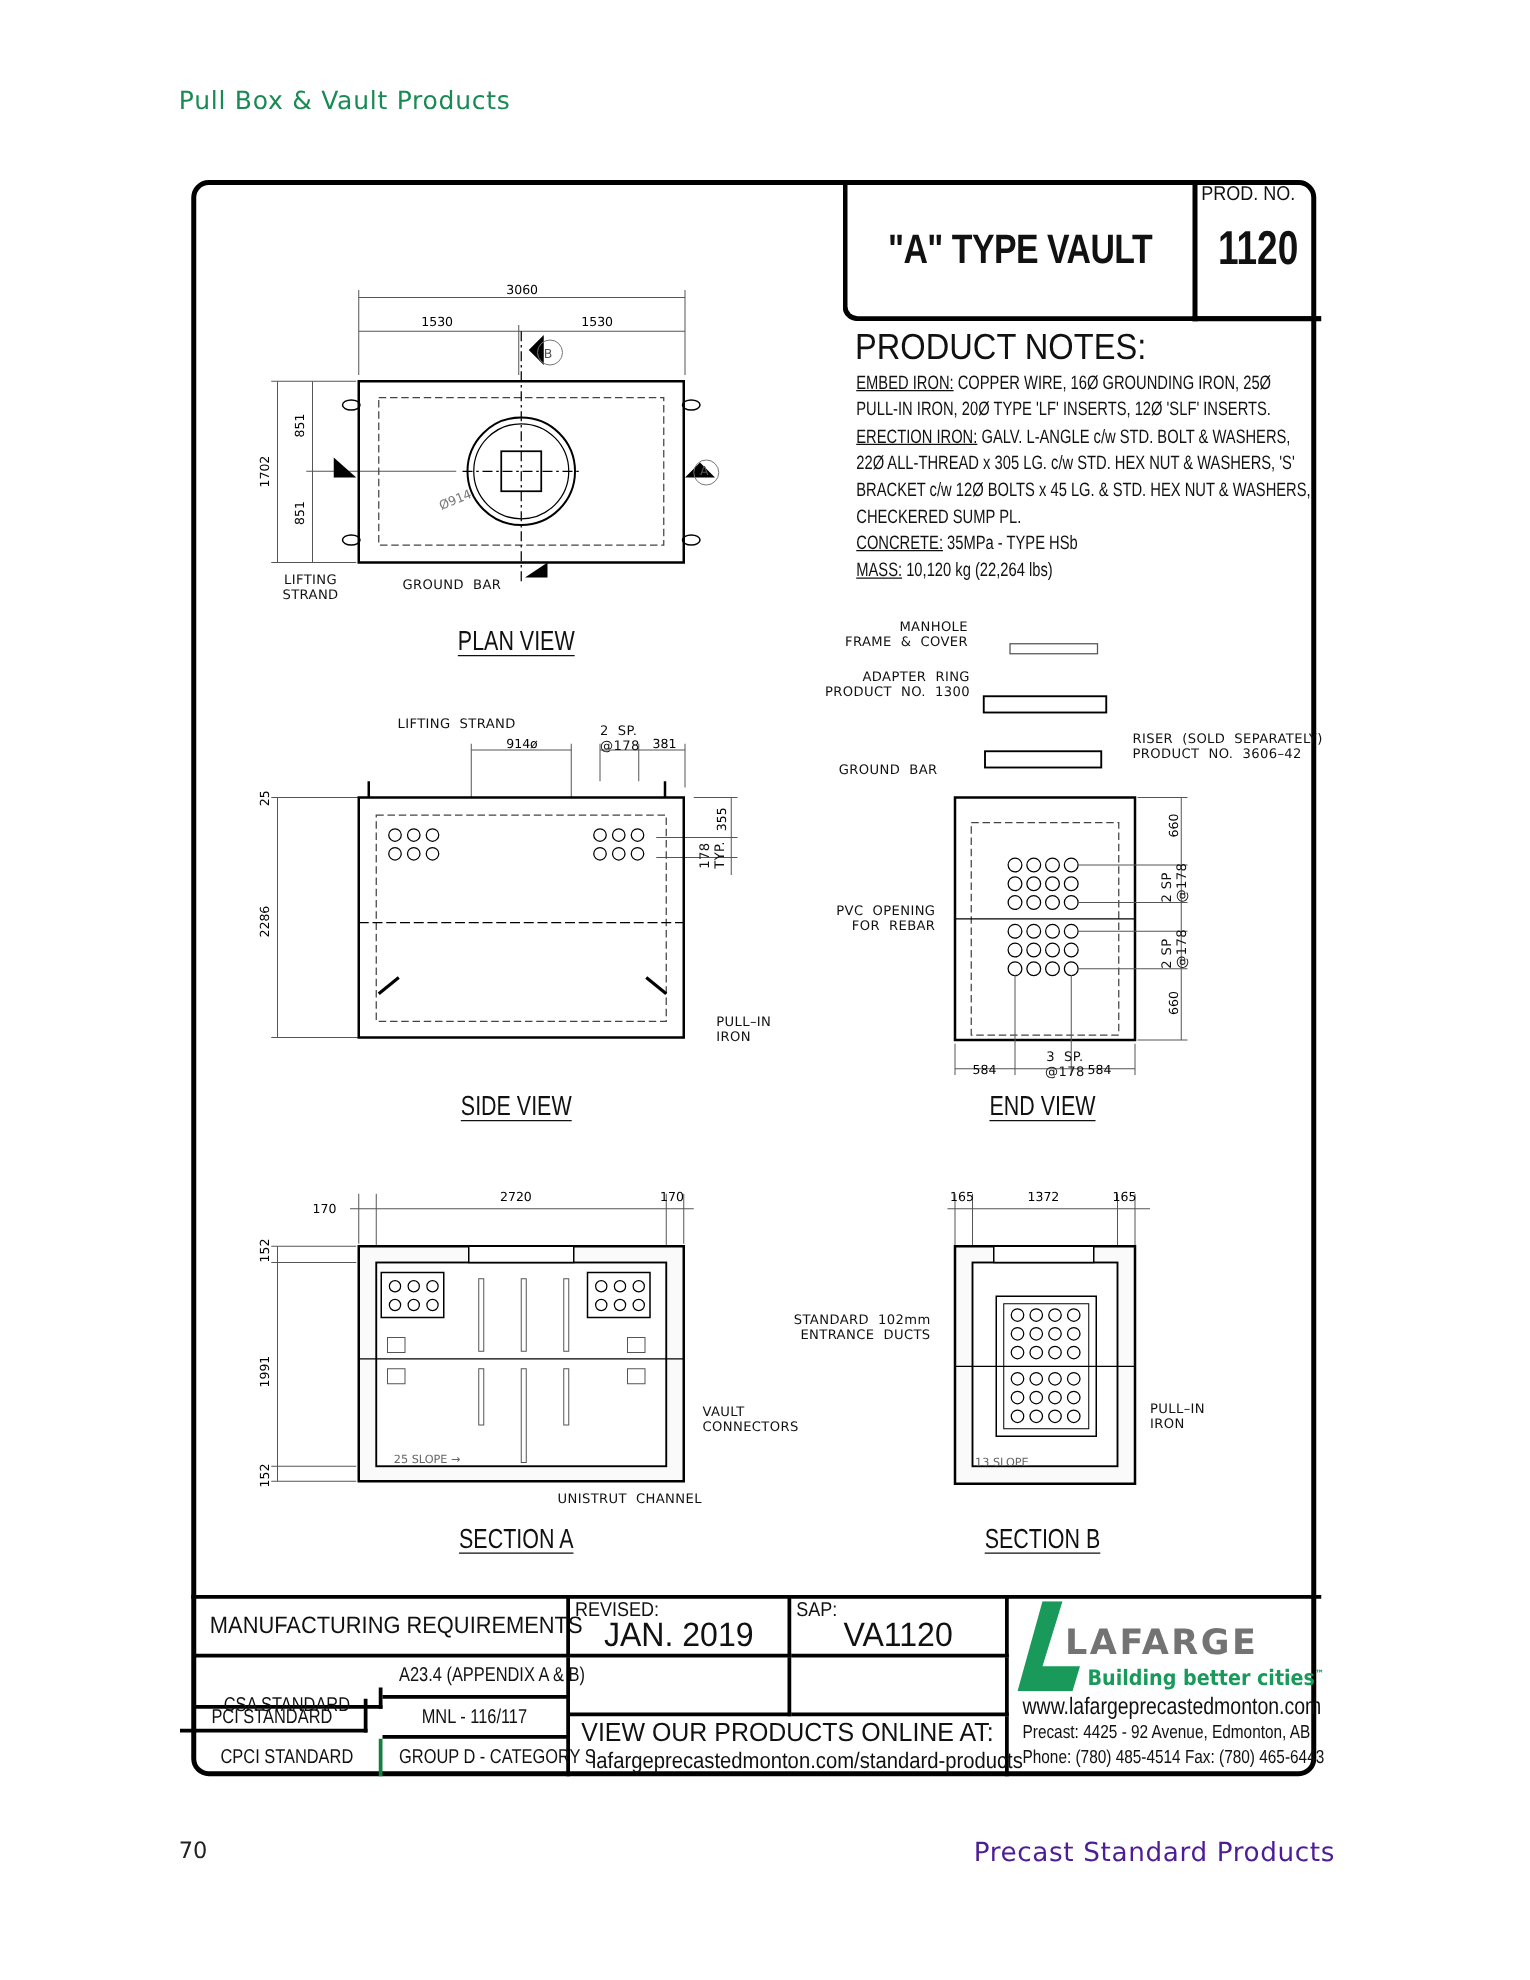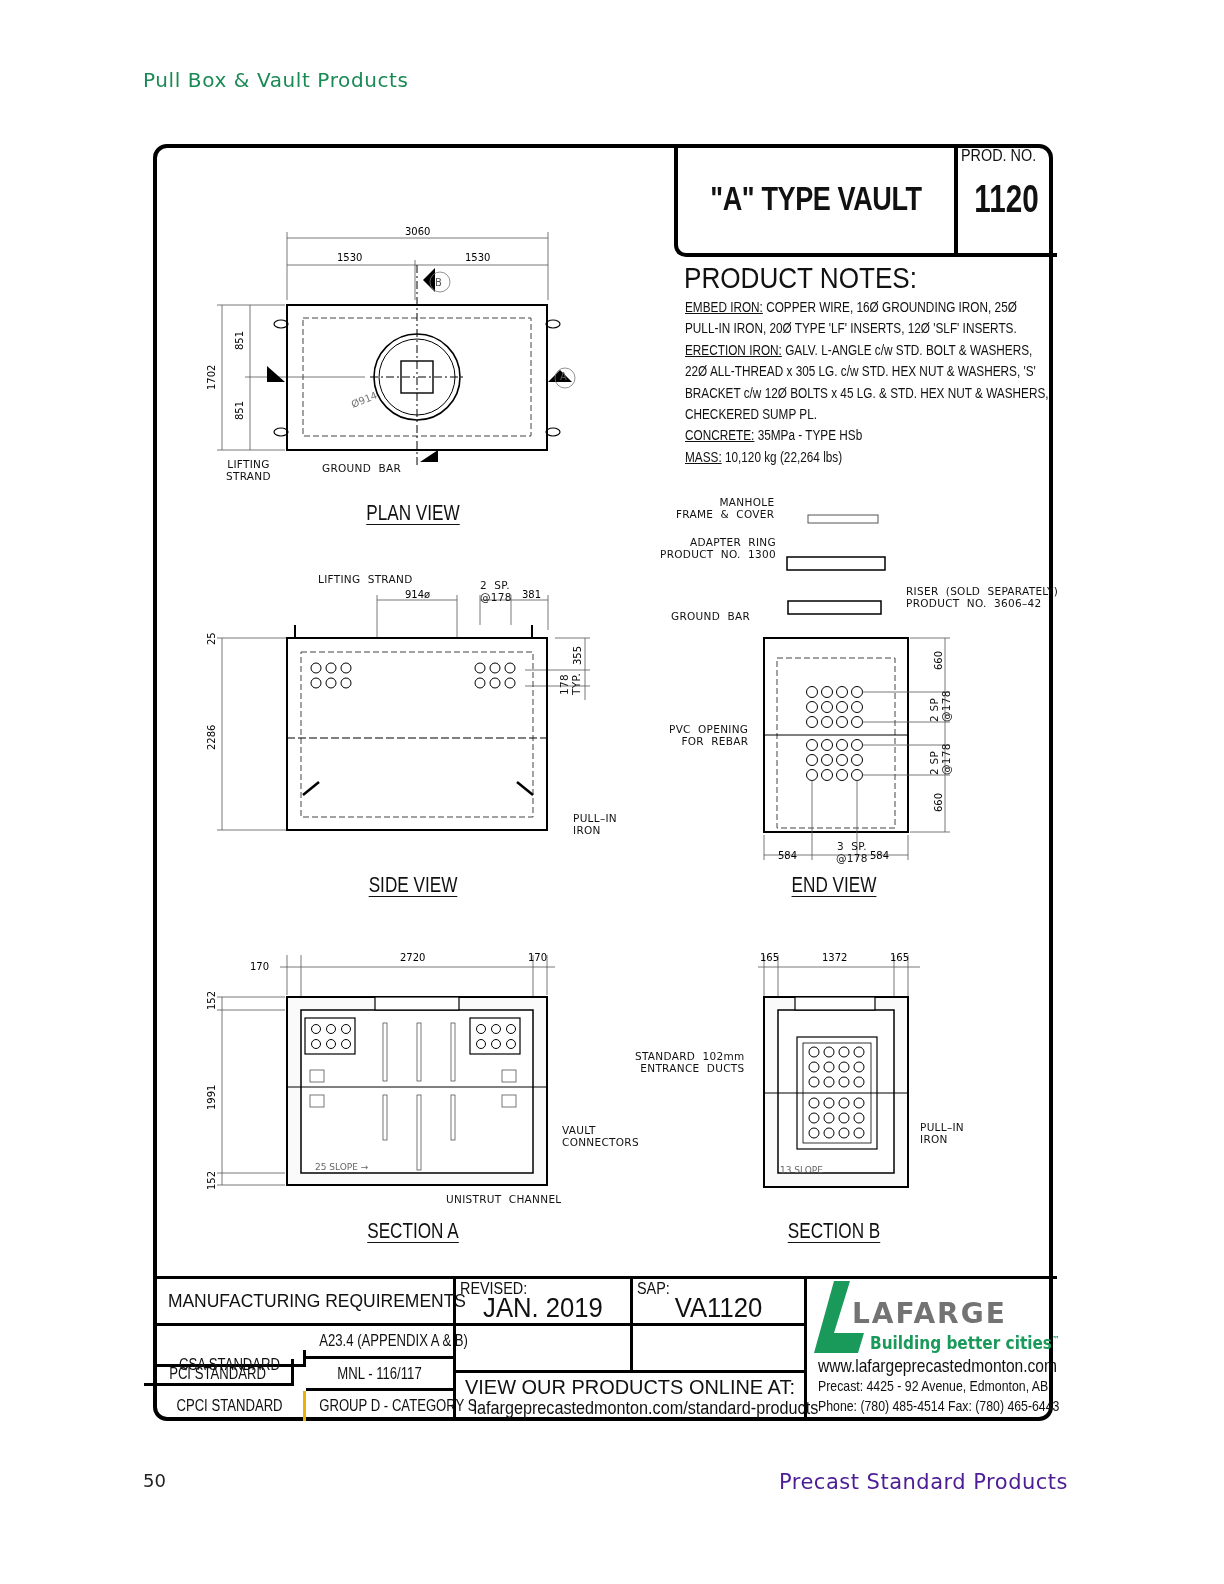--- a/index.html
+++ b/index.html
@@ -29,21 +29,21 @@
   .big-val { font-size: 27px; transform: scaleX(0.95); }
   .view-online { font-size: 21px; transform: scaleX(0.95); }
   .url-link { font-size: 18px; transform: scaleX(0.9); }
   .lafarge-contact { font-size: 15px; transform: scaleX(0.82); transform-origin: left; white-space: nowrap; }
   .lafarge-url { font-size: 19px; transform: scaleX(0.82); transform-origin: left; white-space: nowrap; }
 </style>
 </head>
 <body>
 
 <div class="abs section-header">Pull Box &amp; Vault Products</div>
-<div class="abs footer-page">50</div>
+<div class="abs footer-page">70</div>
 <div class="abs footer-title">Precast Standard Products</div>
 
 <div class="abs sheet"></div>
 
 <div class="abs title-block"></div>
 <div class="abs title-text">"A" TYPE VAULT</div>
 <div class="abs prodno-divider"></div>
 <div class="abs prodno-label">PROD. NO.</div>
 <div class="abs prodno-value">1120</div>
 <div class="abs" style="left:954px;top:253px;width:103px;height:4px;background:#000;"></div>
@@ -346,21 +346,21 @@
 </div>
 <div class="tb" style="left:306px;top:1326px;width:150px;height:33px;border-left:none;border-top:none;">
   <div class="cell-text std" style="left:0;right:0;top:6px;text-align:center;">A23.4 (APPENDIX A &amp; B)</div>
 </div>
 <div class="tb" style="left:144px;top:1359px;width:150px;height:27px;border-left:none;border-top:none;">
   <div class="cell-text std" style="left:0;right:0;top:6px;text-align:center;">PCI STANDARD</div>
 </div>
 <div class="tb" style="left:306px;top:1359px;width:150px;height:32px;border-left:none;border-top:none;">
   <div class="cell-text std" style="left:0;right:0;top:6px;text-align:center;">MNL - 116/117</div>
 </div>
-<div class="tb" style="left:156px;top:1391px;width:150px;height:30px;border:none;border-right:3px solid #eab308;">
+<div class="tb" style="left:156px;top:1391px;width:150px;height:30px;border:none;border-right:3px solid #15803d;">
   <div class="cell-text std" style="left:0;right:0;top:6px;text-align:center;">CPCI STANDARD</div>
 </div>
 <div class="tb" style="left:306px;top:1391px;width:150px;height:30px;border:none;border-right:3px solid #000;">
   <div class="cell-text std" style="left:0;right:0;top:6px;text-align:center;">GROUP D - CATEGORY S</div>
 </div>
 
 <div class="tb" style="left:456px;top:1278px;width:177px;height:48px;border-left:none;border-top:none;">
   <div class="cell-text lbl-small" style="left:4px;top:2px;">REVISED:</div>
   <div class="cell-text big-val" style="left:0;right:0;top:15px;text-align:center;">JAN. 2019</div>
 </div>

